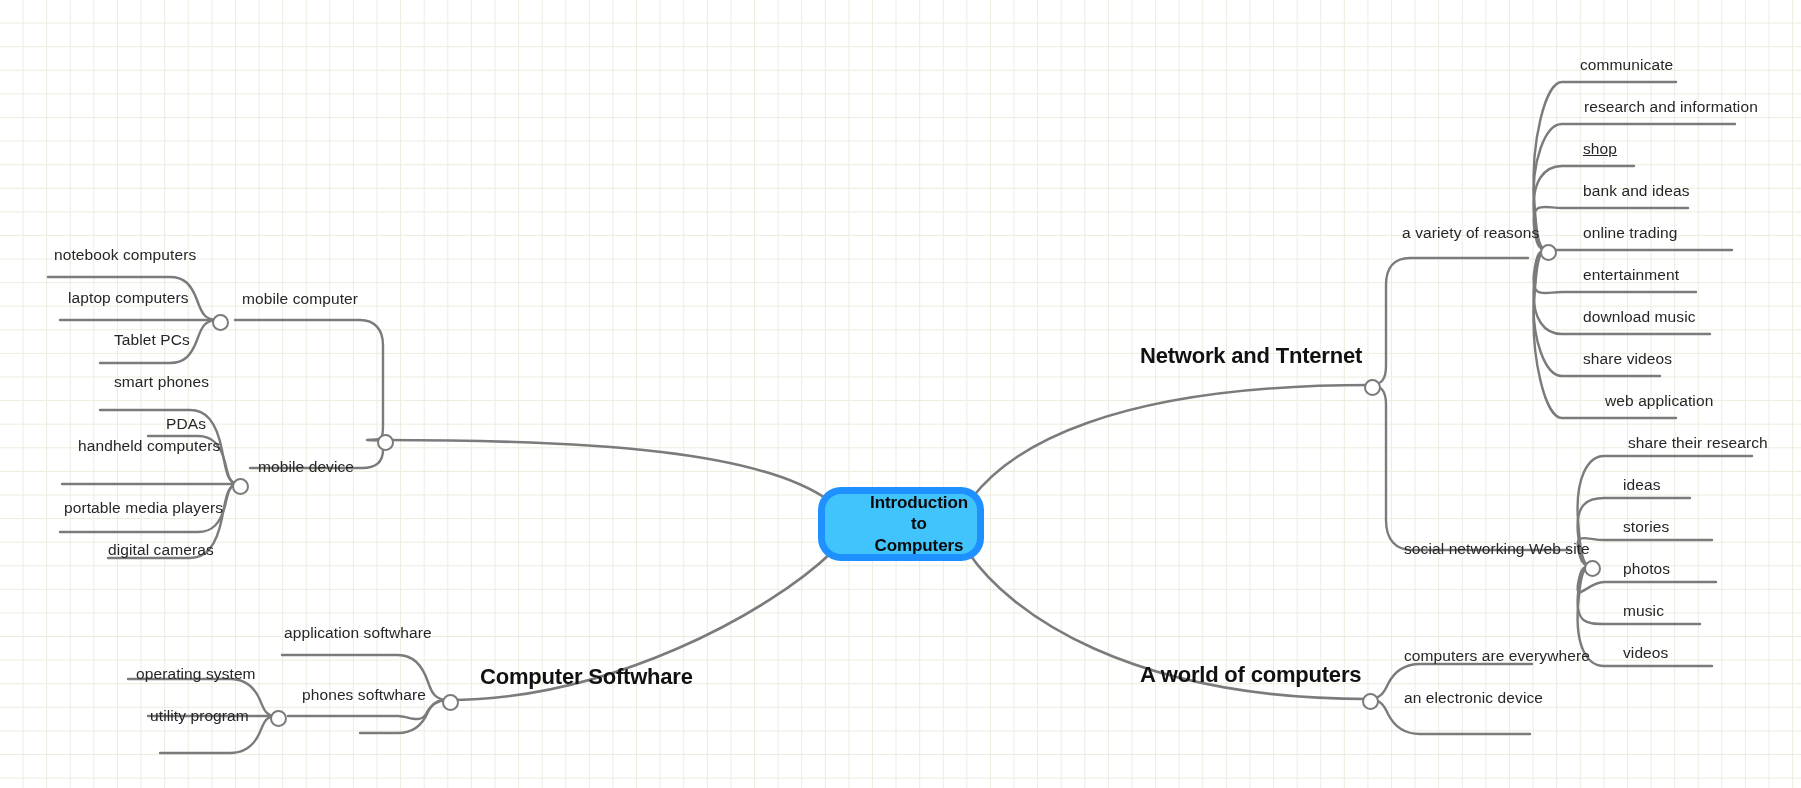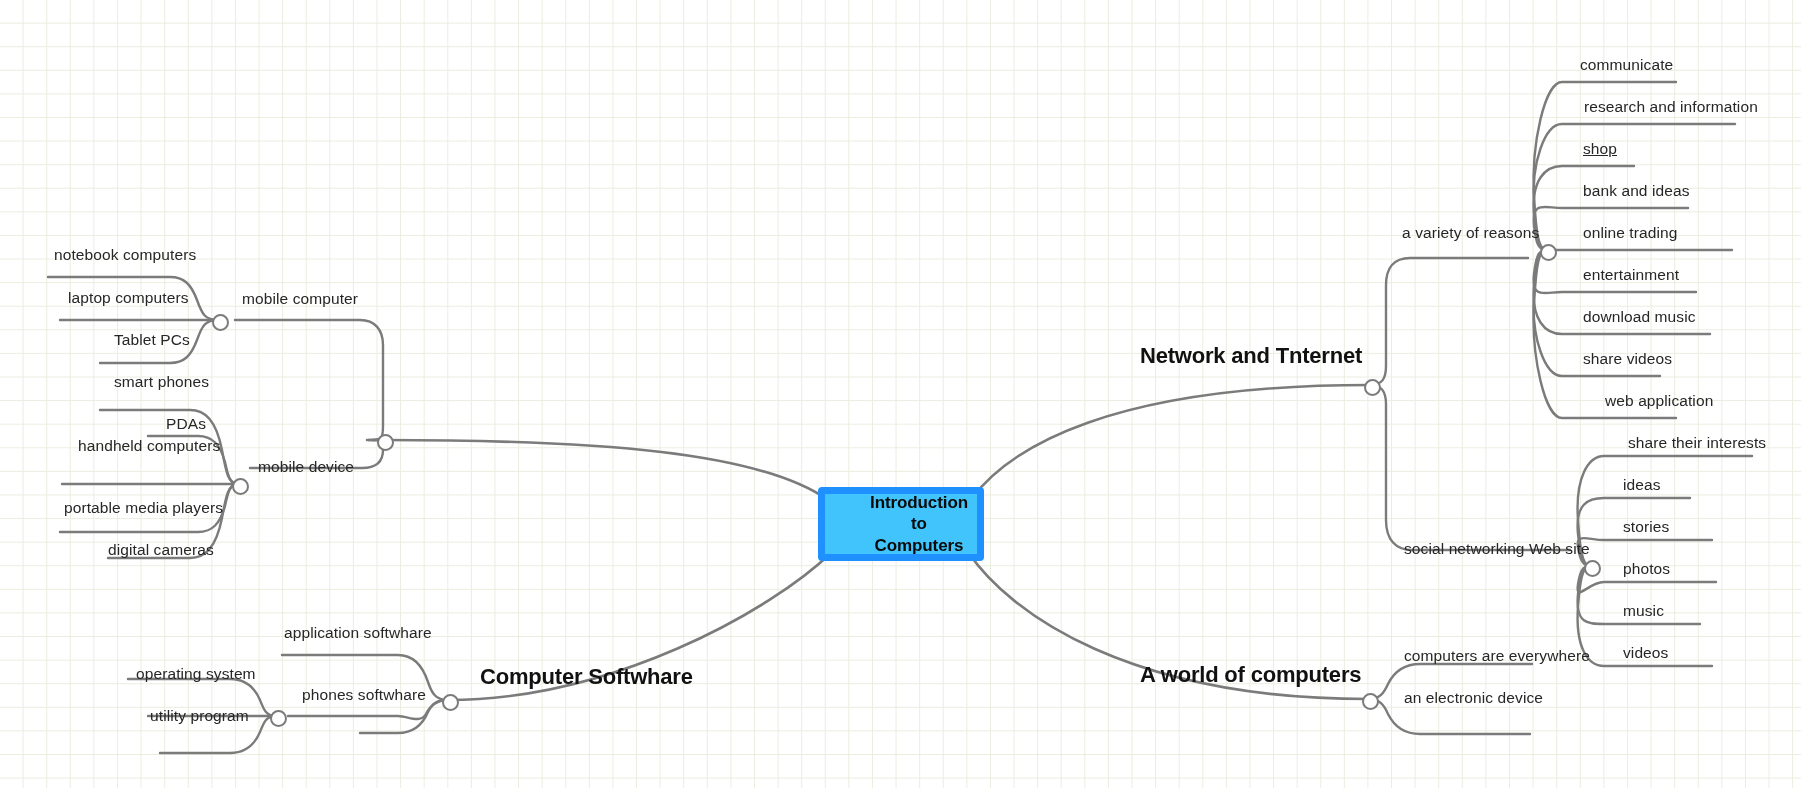--- a/index.html
+++ b/index.html
@@ -49,21 +49,21 @@
   .lbl.main.two-line { line-height: 1.25; white-space: pre-line; }
 
   #root-node {
     position: absolute;
     left: 818px;
     top: 487px;
     width: 166px;
     height: 74px;
     box-sizing: border-box;
     border: 7px solid #1e90ff;
-    border-radius: 4px;
+    border-radius: 23px;
     background: #41c4fb;
     display: flex;
     align-items: center;
     justify-content: center;
     text-align: center;
     z-index: 5;
     padding-left: 36px;
   }
   #root-node .root-text {
     font-size: 17px;
@@ -211,21 +211,21 @@
   <div class="lbl leaf" style="left:1583px; top:141px;text-decoration:underline;">shop</div>
   <div class="lbl leaf" style="left:1583px; top:183px;">bank and ideas</div>
   <div class="lbl leaf" style="left:1583px; top:225px;">online trading</div>
   <div class="lbl leaf" style="left:1583px; top:267px;">entertainment</div>
   <div class="lbl leaf" style="left:1583px; top:309px;">download music</div>
   <div class="lbl leaf" style="left:1583px; top:351px;">share videos</div>
   <div class="lbl leaf" style="left:1583px; top:393px;margin-left:22px;">web application</div>
 
   <div class="lbl sub" style="left:1404px; top:541px;">social networking Web site</div>
 
-  <div class="lbl leaf" style="left:1628px; top:435px;">share their interests</div>
+  <div class="lbl leaf" style="left:1628px; top:435px;">share their research</div>
   <div class="lbl leaf" style="left:1623px; top:477px;">ideas</div>
   <div class="lbl leaf" style="left:1623px; top:519px;">stories</div>
   <div class="lbl leaf" style="left:1623px; top:561px;">photos</div>
   <div class="lbl leaf" style="left:1623px; top:603px;">music</div>
   <div class="lbl leaf" style="left:1623px; top:645px;">videos</div>
 
   <div class="lbl sub" style="left:1404px; top:648px;">computers are everywhere</div>
   <div class="lbl sub" style="left:1404px; top:690px;">an electronic device</div>
 
 </div>

